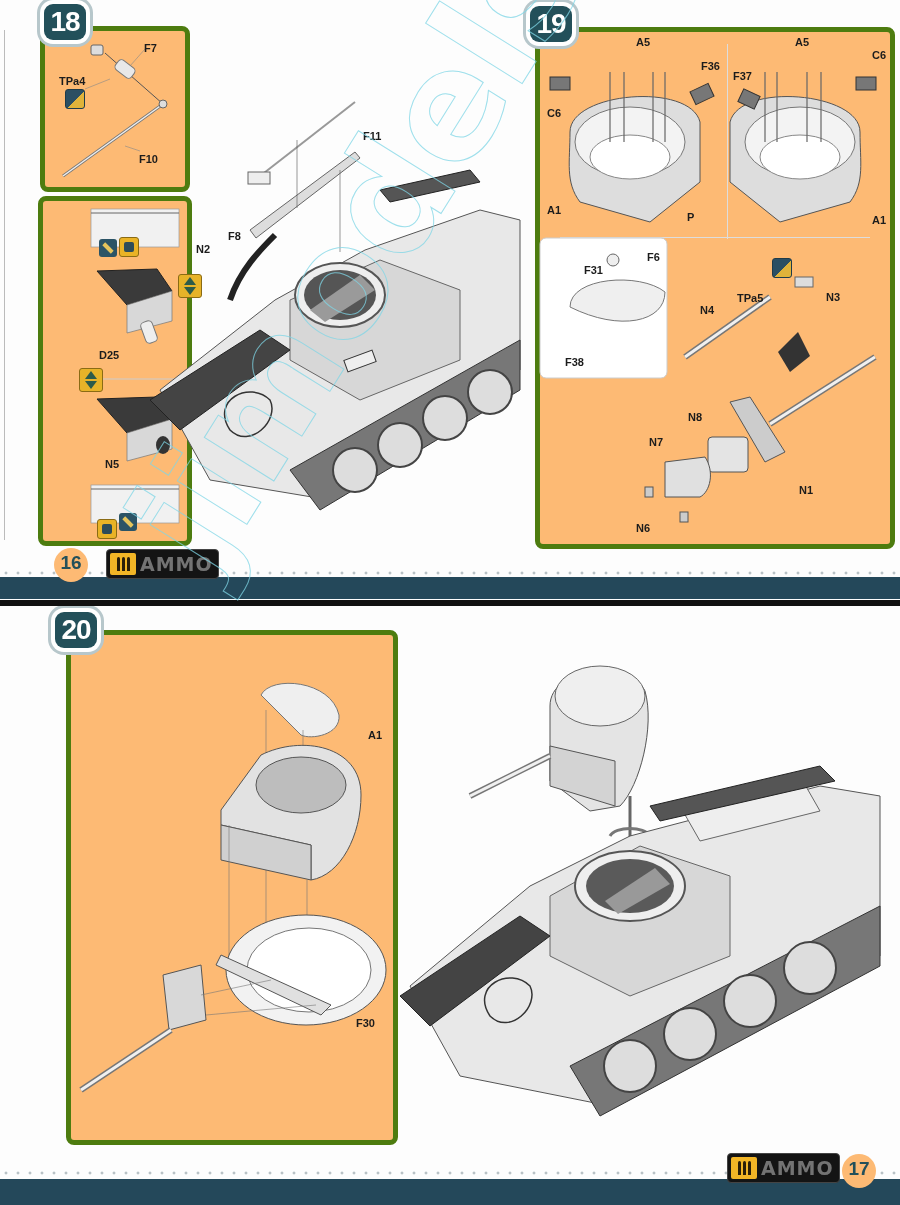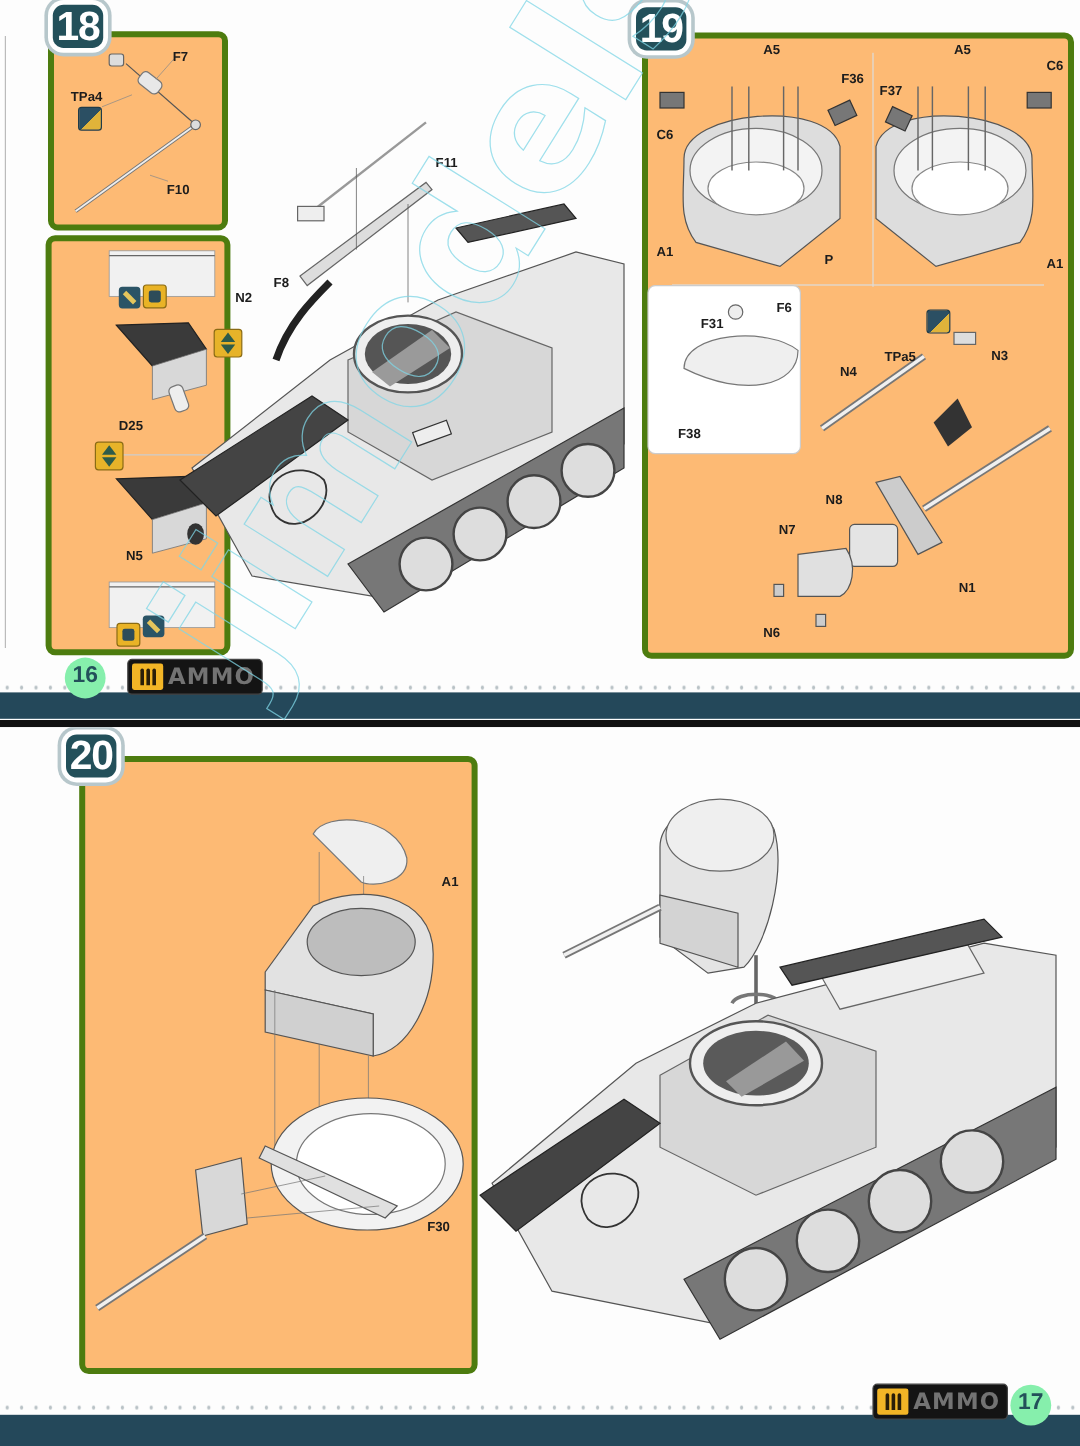--- a/index.html
+++ b/index.html
@@ -5,29 +5,29 @@
   html, body { margin: 0; padding: 0; }
   body { width: 900px; height: 1205px; background: #fff; position: relative; overflow: hidden;
          font-family: "Liberation Sans", sans-serif; color: #222; }
   .page { position: absolute; left: 0; width: 900px; background: #fdfdfd; overflow: hidden; }
   .page.top { top: 0; height: 600px; }
   .page.bottom { top: 606px; height: 599px; }
   .divider { position: absolute; left: 0; top: 600px; width: 900px; height: 6px; background: #111; }
 
   .panel { position: absolute; border: 5px solid #4d7c0f; border-radius: 8px; background: #fdba74; }
   .step-badge { position: absolute; width: 42px; height: 36px; border-radius: 9px; background: #23505a;
-                color: #fff; font-weight: bold; font-size: 34px; line-height: 36px; text-align: center;
+                color: #fff; font-weight: bold; font-size: 28px; line-height: 36px; text-align: center;
                 box-shadow: 0 0 0 4px #fff, 0 0 0 7px #b7c7cb; letter-spacing: -1px; z-index: 3; }
   .label { position: absolute; font-size: 11px; font-weight: bold; color: #1c1c1c; white-space: nowrap; z-index: 4; }
 
   .footer-band { position: absolute; left: 0; width: 900px; height: 22px; background: #24485a; }
   .dots { position: absolute; left: 0; width: 900px; height: 10px;
           background-image: radial-gradient(circle, #b9c2c6 1.3px, transparent 1.7px);
           background-size: 12px 10px; }
-  .page-num { position: absolute; width: 34px; height: 34px; border-radius: 50%; background: #86efac;
+  .page-num { position: absolute; width: 34px; height: 34px; border-radius: 50%; background: #fdba74;
               font-weight: bold; font-size: 19px; color: #23505a; text-align: center; line-height: 30px; z-index: 3; }
   .ammo-logo { position: absolute; height: 28px; background: #141414; border-radius: 4px; display: flex;
                align-items: center; padding: 0 5px 0 3px; z-index: 3; border: 1px solid #444; }
   .ammo-logo .bullets { width: 26px; height: 22px; background: #f2b526; border-radius: 2px; display: flex;
                         align-items: center; justify-content: center; gap: 2px; margin-right: 4px; }
   .ammo-logo .bullets i { display: block; width: 3px; height: 14px; background: #2a1e08; border-radius: 2px 2px 0 0; }
   .ammo-logo .word { color: #737373; font-weight: bold; font-size: 19px; letter-spacing: 1px; font-family: "DejaVu Sans", sans-serif; }
 
   .paint-icon { position: absolute; width: 18px; height: 18px; border-radius: 3px; z-index: 4; }
   .paint-icon.tp { background: linear-gradient(135deg, #2b4f63 0 55%, #e0b33a 55%); border: 1px solid #1f3b49; }

